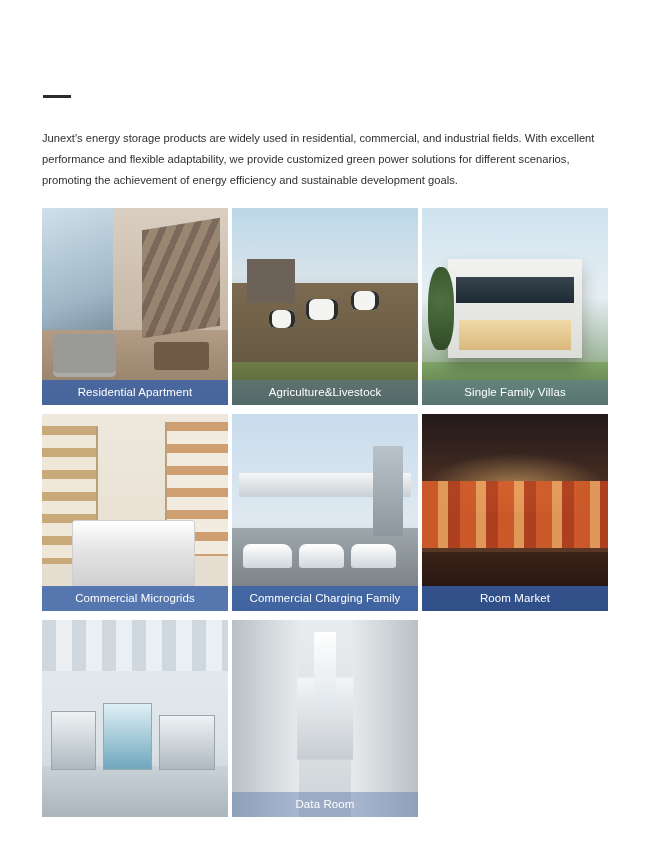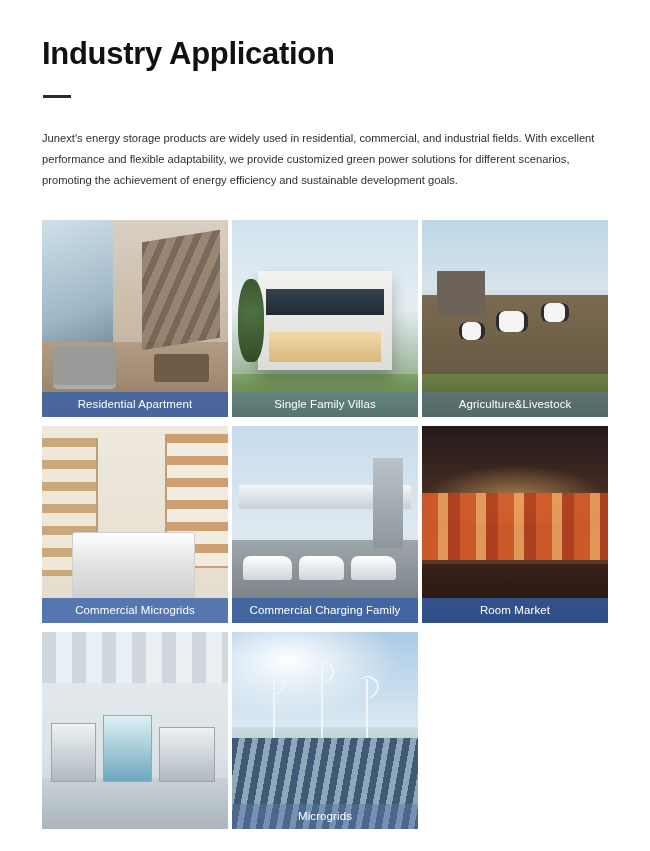--- a/index.html
+++ b/index.html
@@ -44,21 +44,21 @@
     left: 42px;
     top: 117px;
     width: 567px;
     font-size: 11.2px;
     line-height: 1.85;
     color: #2f2f2f;
   }
   .grid {
     position: absolute;
     left: 42px;
-    top: 220px;
+    top: 208px;
     width: 566px;
     display: grid;
     grid-template-columns: repeat(3, 186px);
     grid-column-gap: 4px;
     grid-row-gap: 9px;
   }
   .card {
     position: relative;
     width: 186px;
     height: 197px;
@@ -326,56 +326,55 @@
     border-right: 2px solid #f2f6f8;
     border-radius: 50%;
     transform: rotate(25deg);
   }
 </style>
 </head>
 <body>
 
 <div class="page">
 
-  <h1 class="page-title">Industry Application</h1>
   <div class="title-rule"></div>
   <p class="intro">Junext's energy storage products are widely used in residential, commercial, and industrial fields. With excellent performance and flexible adaptability, we provide customized green power solutions for different scenarios, promoting the achievement of energy efficiency and sustainable development goals.</p>
 
   <div class="grid">
 
     <div class="card">
       <div class="photo ph-apartment">
         <div class="fl"></div>
           <div class="sofa"></div>
           <div class="tbl"></div>
       </div>
       <div class="caption">Residential Apartment</div>
-    </div>
-
-    <div class="card translucent">
-      <div class="photo ph-villa">
-        <div class="lawn"></div>
-          <div class="house"></div>
-          <div class="tree"></div>
-      </div>
-      <div class="caption">Single Family Villas</div>
     </div>
 
     <div class="card translucent">
       <div class="photo ph-farm">
         <div class="field"></div>
           <div class="grass"></div>
           <div class="barn"></div>
         <div class="cow1"></div>
           <div class="cow2"></div>
           <div class="cow3"></div>
       </div>
       <div class="caption">Agriculture&amp;Livestock</div>
     </div>
 
+    <div class="card translucent">
+      <div class="photo ph-villa">
+        <div class="lawn"></div>
+          <div class="house"></div>
+          <div class="tree"></div>
+      </div>
+      <div class="caption">Single Family Villas</div>
+    </div>
+
     <div class="card">
       <div class="photo ph-market">
         <div class="shelfL"></div>
           <div class="shelfR"></div>
         <div class="floor"></div>
           <div class="counter"></div>
       </div>
       <div class="caption">Commercial Microgrids</div>
     </div>
 
@@ -403,26 +402,25 @@
     <div class="card translucent">
       <div class="photo ph-factory">
         <div class="ceil"></div>
           <div class="floor"></div>
         <div class="mach1"></div>
           <div class="mach2"></div>
           <div class="mach3"></div>
       </div>
     </div>
 
-
     <div class="card translucent">
-      <div class="photo ph-micro">
-        <div class="sky"></div>
-          <div class="panels"></div>
-        <div class="turb1"></div>
-          <div class="turb2"></div>
-          <div class="turb3"></div>
-      </div>
-      <div class="caption">Microgrids</div>
-    </div>
+      <div class="photo ph-data">
+        <div class="wallL"></div>
+          <div class="wallR"></div>
+        <div class="corr"></div>
+          <div class="strip"></div>
+      </div>
+      <div class="caption">Data Room</div>
+    </div>
+
 
   </div>
 </div>
 
 </body></html>

